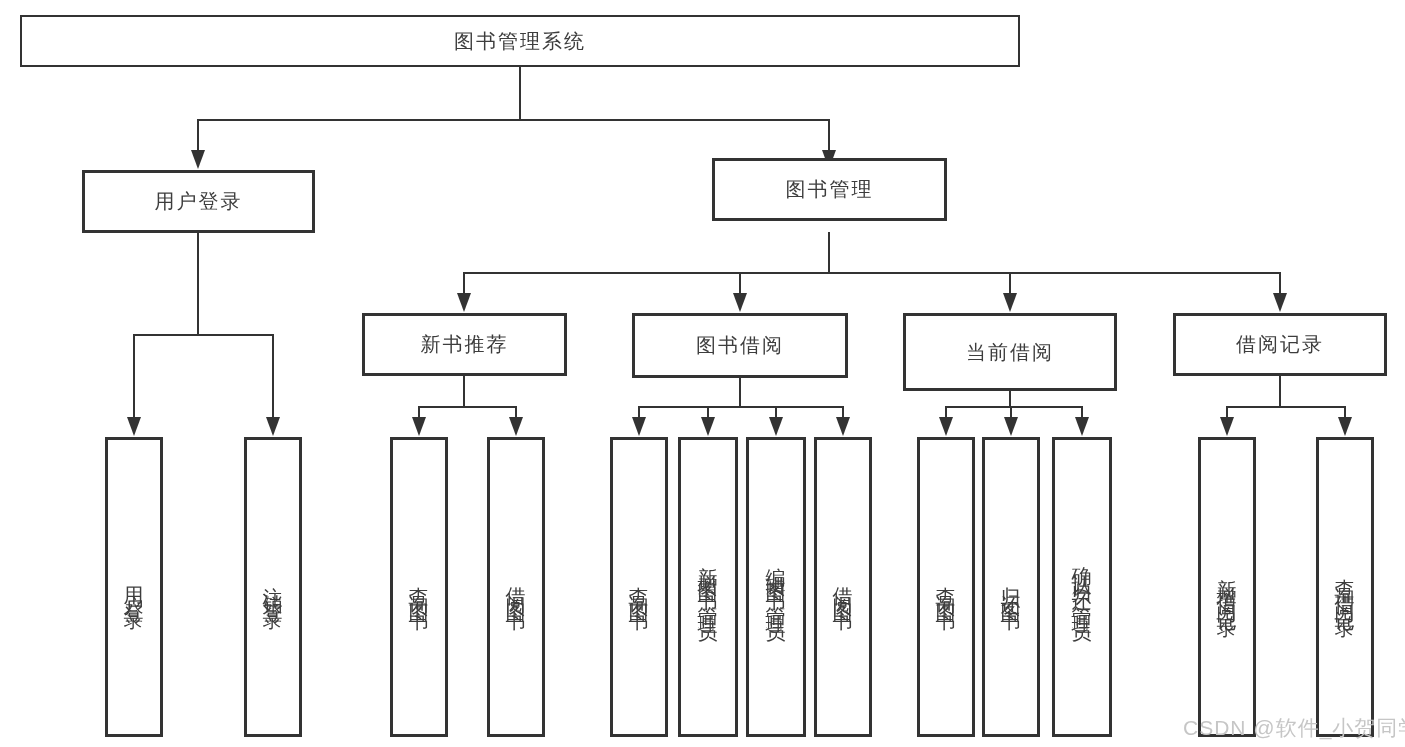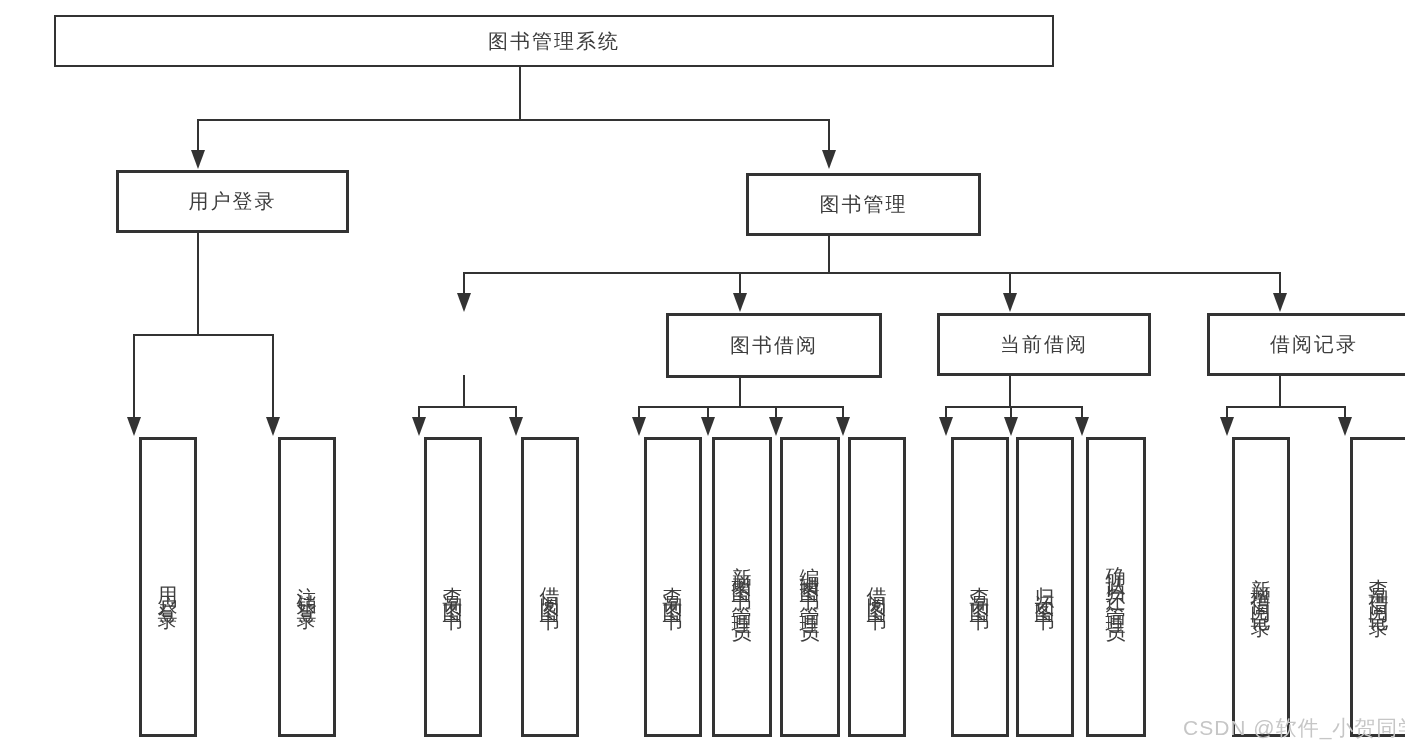--- a/index.html
+++ b/index.html
@@ -18,21 +18,20 @@
   }
   .box {
     position: absolute;
     box-sizing: border-box;
     border: 3px solid #333333;
     background: #ffffff;
     display: flex;
     align-items: center;
     justify-content: center;
     z-index: 2;
-    margin-left: 34px;
   }
   .box.root { border-width: 2px; }
   .lbl {
     font-size: 20px;
     color: #3d3d3d;
     letter-spacing: 2px;
     white-space: nowrap;
   }
   .vlabel {
     writing-mode: vertical-lr;
@@ -124,28 +123,31 @@
     </g>
   </svg>
 
   <div class="box root" style="left:20px; top:15px; width:1000px; height:52px;">
     <span class="lbl">图书管理系统</span>
   </div>
 
   <div class="box" style="left:82px; top:170px; width:233px; height:63px;">
     <span class="lbl">用户登录</span>
   </div>
-  <div class="box" style="left:712px; top:173px; width:235px; height:63px;">
+  <div class="box" style="left:712px; top:158px; width:235px; height:63px;">
     <span class="lbl">图书管理</span>
   </div>
 
+  <div class="box" style="left:362px; top:313px; width:205px; height:63px;">
+    <span class="lbl">新书推荐</span>
+  </div>
   <div class="box" style="left:632px; top:313px; width:216px; height:65px;">
     <span class="lbl">图书借阅</span>
   </div>
-  <div class="box" style="left:903px; top:313px; width:214px; height:63px;">
+  <div class="box" style="left:903px; top:313px; width:214px; height:78px;">
     <span class="lbl">当前借阅</span>
   </div>
   <div class="box" style="left:1173px; top:313px; width:214px; height:63px;">
     <span class="lbl">借阅记录</span>
   </div>
 
   <div class="box" style="left:105px; top:437px; width:58px; height:300px;">
     <span class="vlabel">用户登录</span>
   </div>
   <div class="box" style="left:244px; top:437px; width:58px; height:300px;">

